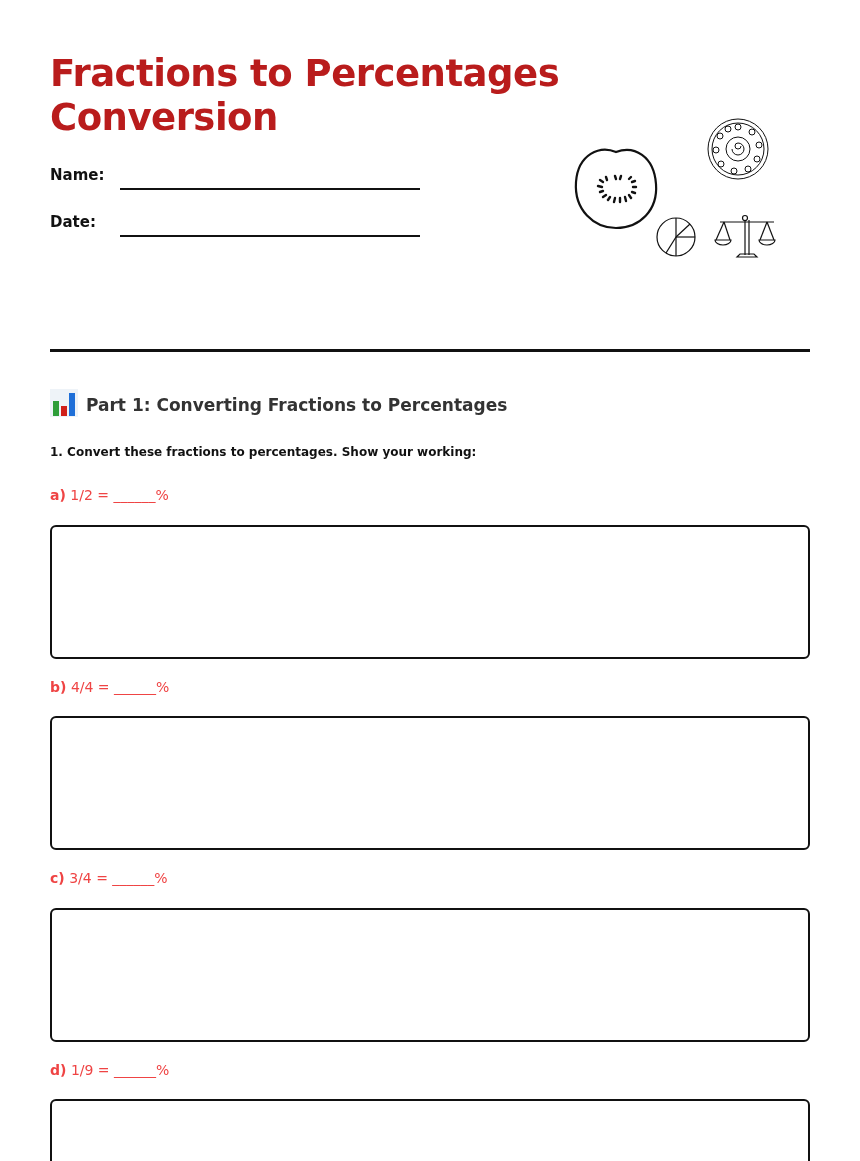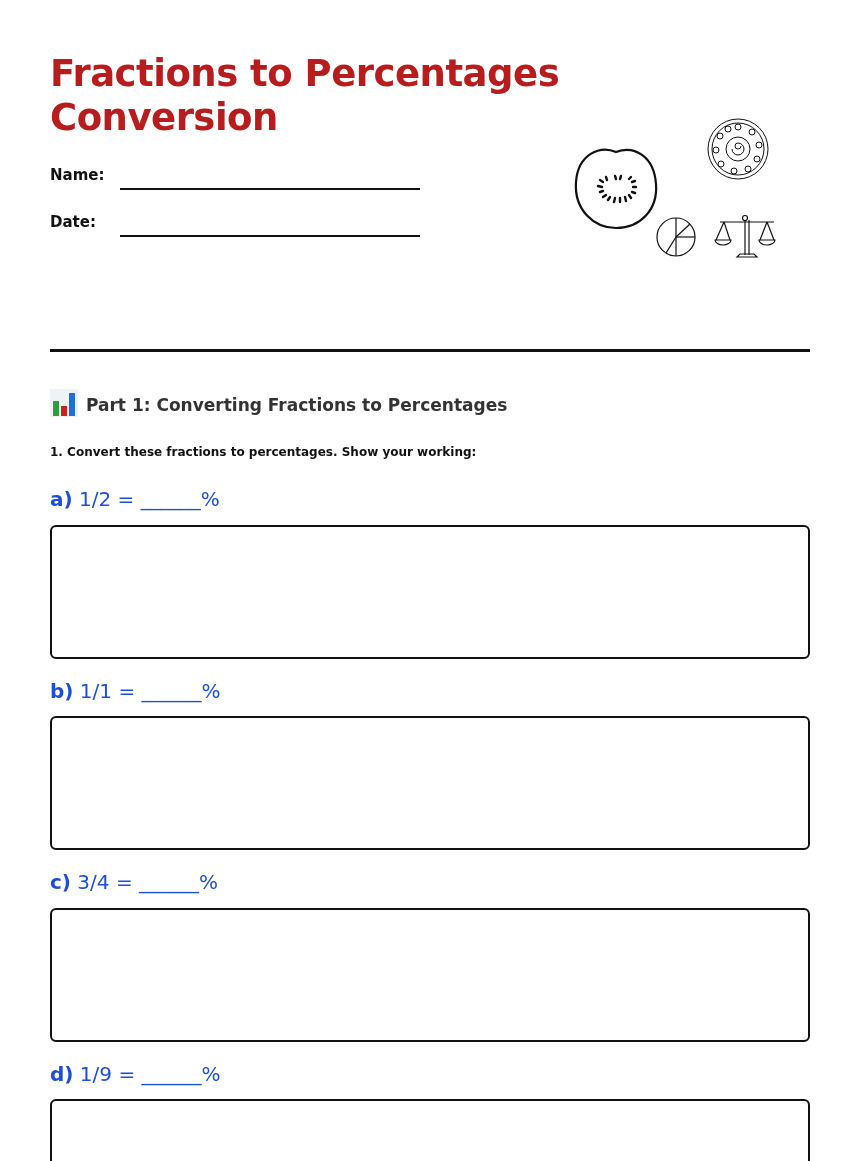--- a/index.html
+++ b/index.html
@@ -6,21 +6,21 @@
   body { width: 860px; height: 1161px; overflow: hidden; position: relative; font-family: "DejaVu Sans", sans-serif; color: #111; }
   .title { position: absolute; left: 50px; top: 52px; margin: 0; font-size: 37px; line-height: 44px; font-weight: bold; color: #b91c1c; letter-spacing: -0.5px; }
   .field-row { position: absolute; left: 50px; width: 380px; height: 30px; }
   .field-label { position: absolute; left: 0; top: 0; font-size: 15px; font-weight: bold; color: #111; }
   .field-line { position: absolute; left: 70px; top: 22px; width: 300px; height: 0; border-bottom: 2px solid #111; }
   .clipart { position: absolute; left: 570px; top: 112px; width: 210px; height: 152px; }
   .divider { position: absolute; left: 50px; top: 349px; width: 760px; height: 3px; background: #111; }
   .section-heading { position: absolute; left: 50px; top: 389px; display: flex; align-items: center; gap: 8px; }
   .section-title { font-size: 17px; font-weight: bold; color: #333333; }
   .instruction { position: absolute; left: 50px; top: 445px; font-size: 12px; font-weight: bold; color: #111; }
-  .question { position: absolute; left: 50px; font-size: 20px; color: #1d4ed8; }
+  .question { position: absolute; left: 50px; font-size: 14px; color: #ef4444; }
   .question b { font-weight: bold; }
   .answer-box { position: absolute; left: 50px; width: 756px; height: 130px; border: 2px solid #111; border-radius: 6px; background: #fff; }
 </style>
 </head>
 <body>
 
 <h1 class="title">
   <span>Fractions to Percentages</span><br>
   <span>Conversion</span>
 </h1>
@@ -119,21 +119,21 @@
 <div class="question" style="top:487px;">
   <b>a)</b>
   <span>1/2</span>
   <span>=</span>
   <span>______</span><span>%</span>
 </div>
 <div class="answer-box" style="top:525px;"></div>
 
 <div class="question" style="top:679px;">
   <b>b)</b>
-  <span>1/1</span>
+  <span>4/4</span>
   <span>=</span>
   <span>______</span><span>%</span>
 </div>
 <div class="answer-box" style="top:716px;"></div>
 
 <div class="question" style="top:870px;text-align:right;">
   <b>c)</b>
   <span>3/4</span>
   <span>=</span>
   <span>______</span><span>%</span>

